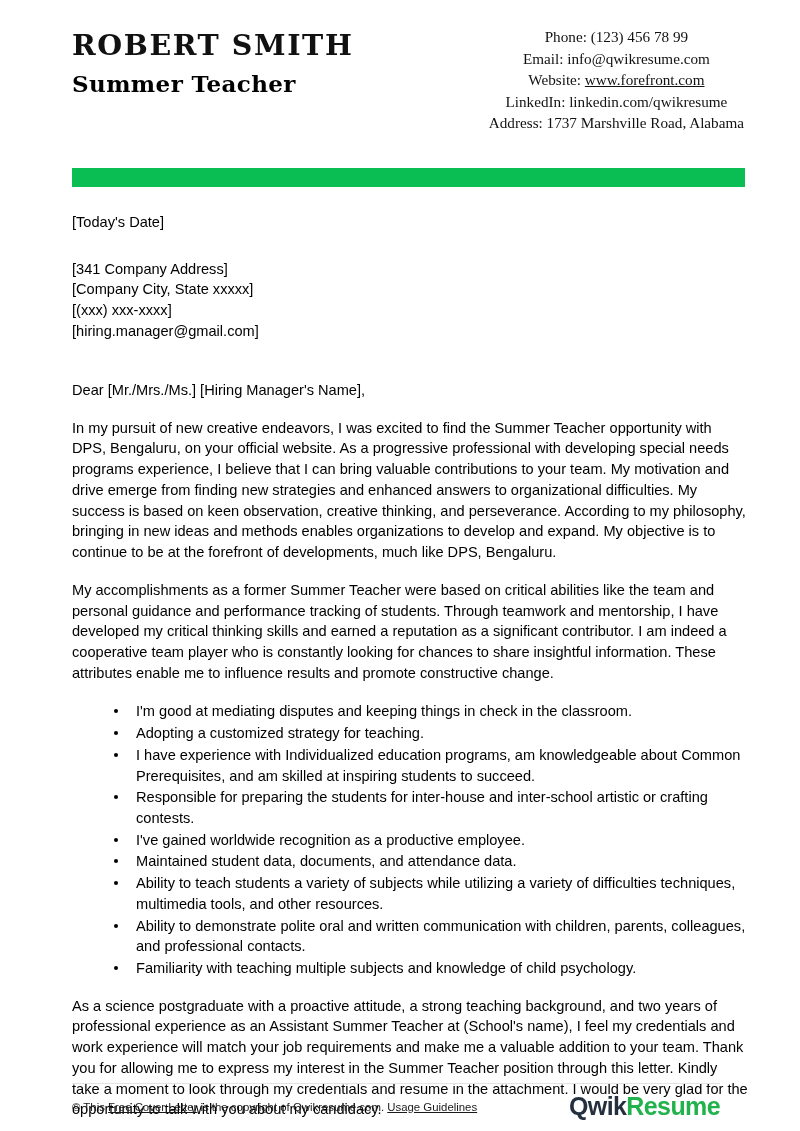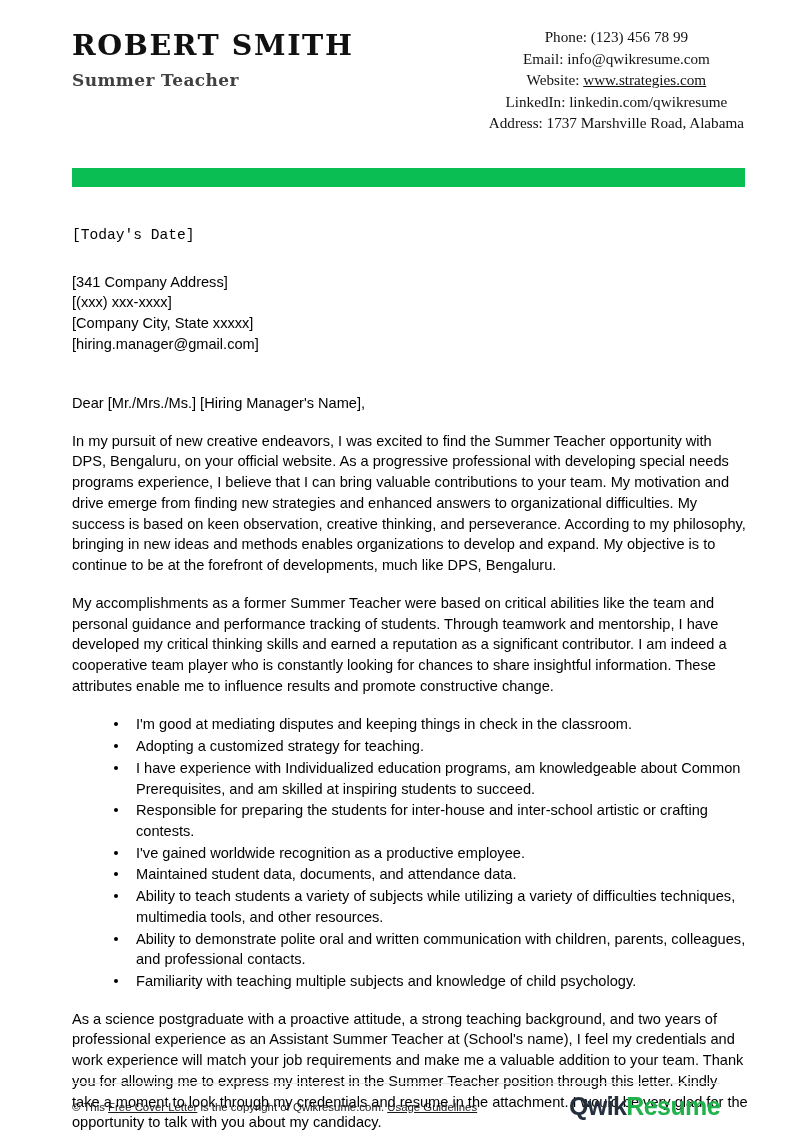--- a/index.html
+++ b/index.html
@@ -38,24 +38,24 @@
     font-size: 28.5px;
     letter-spacing: 1.6px;
     line-height: 1.1;
     color: #111111;
     margin: 0;
     white-space: nowrap;
   }
   .job-title {
     font-family: "DejaVu Serif", serif;
     font-weight: bold;
-    font-size: 17px;
+    font-size: 23px;
     letter-spacing: 0.4px;
     line-height: 1.2;
-    color: #404040;
+    color: #000000;
     margin: 9px 0 0 0;
   }
   .contact-block {
     text-align: center;
     font-family: "Liberation Serif", serif;
     font-size: 15.2px;
     line-height: 1.42;
     color: #111111;
     max-width: 330px;
   }
@@ -83,22 +83,21 @@
 
   
   .content {
     padding: 0 52px 0 72px;
     box-sizing: border-box;
     font-size: 14.6px;
     line-height: 1.42;
     color: #000000;
   }
   .date-line {
-    margin-top: 38px;
-    font-family: Liberation Mono, monospace;
+    margin-top: 25px;
   }
   .recipient-block {
     margin-top: 26px;
   }
   .recipient-block div {
     line-height: 1.43;
   }
   .salutation {
     margin-top: 38px;
   }
@@ -178,38 +177,38 @@
 <div class="page">
 
   <div class="header">
     <div class="identity">
       <div class="full-name">ROBERT SMITH</div>
       <div class="job-title">Summer Teacher</div>
     </div>
     <div class="contact-block">
       <div class="contact-line">Phone: (123) 456 78 99</div>
       <div class="contact-line">Email: info@qwikresume.com</div>
-      <div class="contact-line"><span>Website: </span><span class="contact-link">www.strategies.com</span></div>
+      <div class="contact-line"><span>Website: </span><span class="contact-link">www.forefront.com</span></div>
       <div class="contact-line">LinkedIn: linkedin.com/qwikresume</div>
       <div class="contact-line wrap">Address: 1737 Marshville Road, Alabama</div>
     </div>
   </div>
 
   <div class="green-bar-wrap">
     <div class="green-bar" style="background: rgb(10, 190, 83);"></div>
   </div>
 
   <div class="content">
 
     <div class="date-line">[Today's Date]</div>
 
     <div class="recipient-block">
       <div>[341 Company Address]</div>
+      <div>[Company City, State xxxxx]</div>
       <div>[(xxx) xxx-xxxx]</div>
-      <div>[Company City, State xxxxx]</div>
       <div>[hiring.manager@gmail.com]</div>
     </div>
 
     <div class="salutation">Dear [Mr./Mrs./Ms.] [Hiring Manager's Name],</div>
 
     <div class="para">In my pursuit of new creative endeavors, I was excited to find the Summer Teacher opportunity with DPS, Bengaluru, on your official website. As a progressive professional with developing special needs programs experience, I believe that I can bring valuable contributions to your team. My motivation and drive emerge from finding new strategies and enhanced answers to organizational difficulties. My success is based on keen observation, creative thinking, and perseverance. According to my philosophy, bringing in new ideas and methods enables organizations to develop and expand. My objective is to continue to be at the forefront of developments, much like DPS, Bengaluru.</div>
 
     <div class="para">My accomplishments as a former Summer Teacher were based on critical abilities like the team and personal guidance and performance tracking of students. Through teamwork and mentorship, I have developed my critical thinking skills and earned a reputation as a significant contributor. I am indeed a cooperative team player who is constantly looking for chances to share insightful information. These attributes enable me to influence results and promote constructive change.</div>
 
     <ul class="bullet-list">

